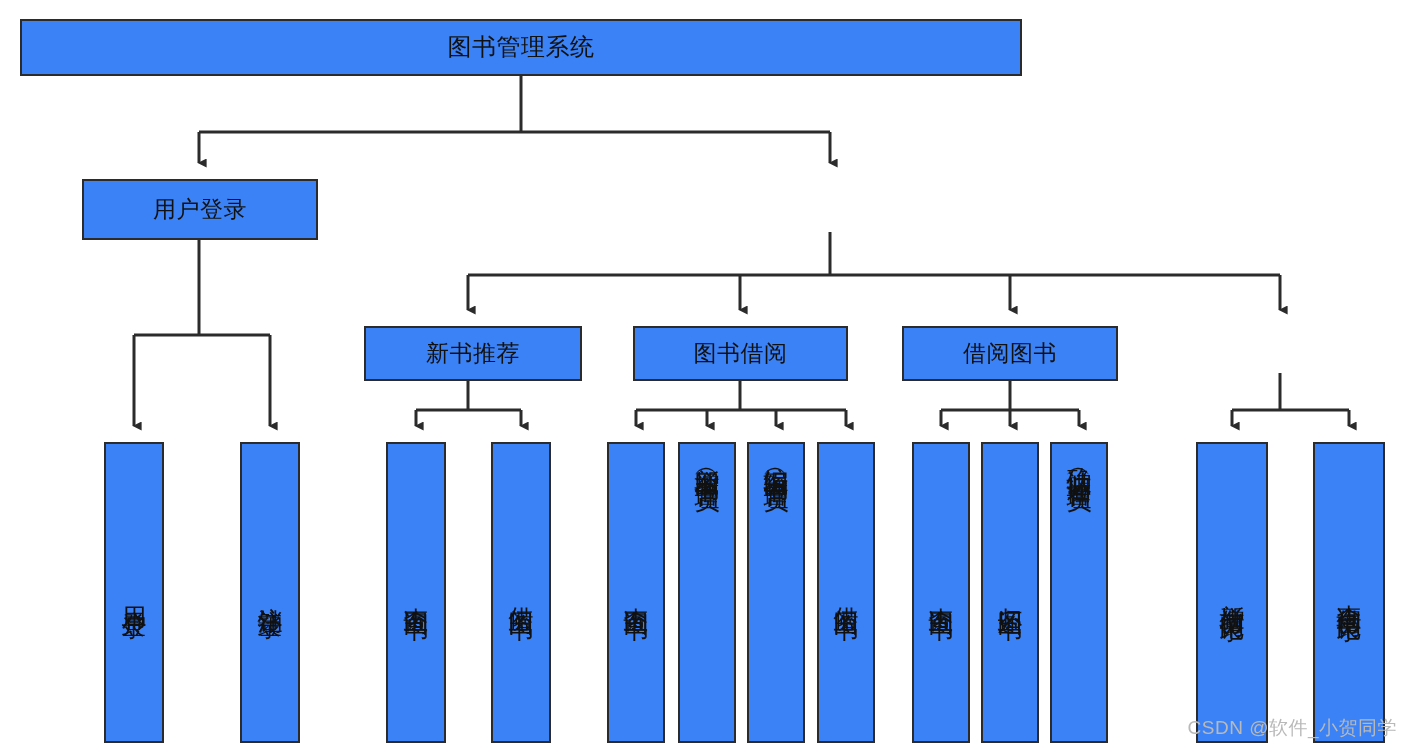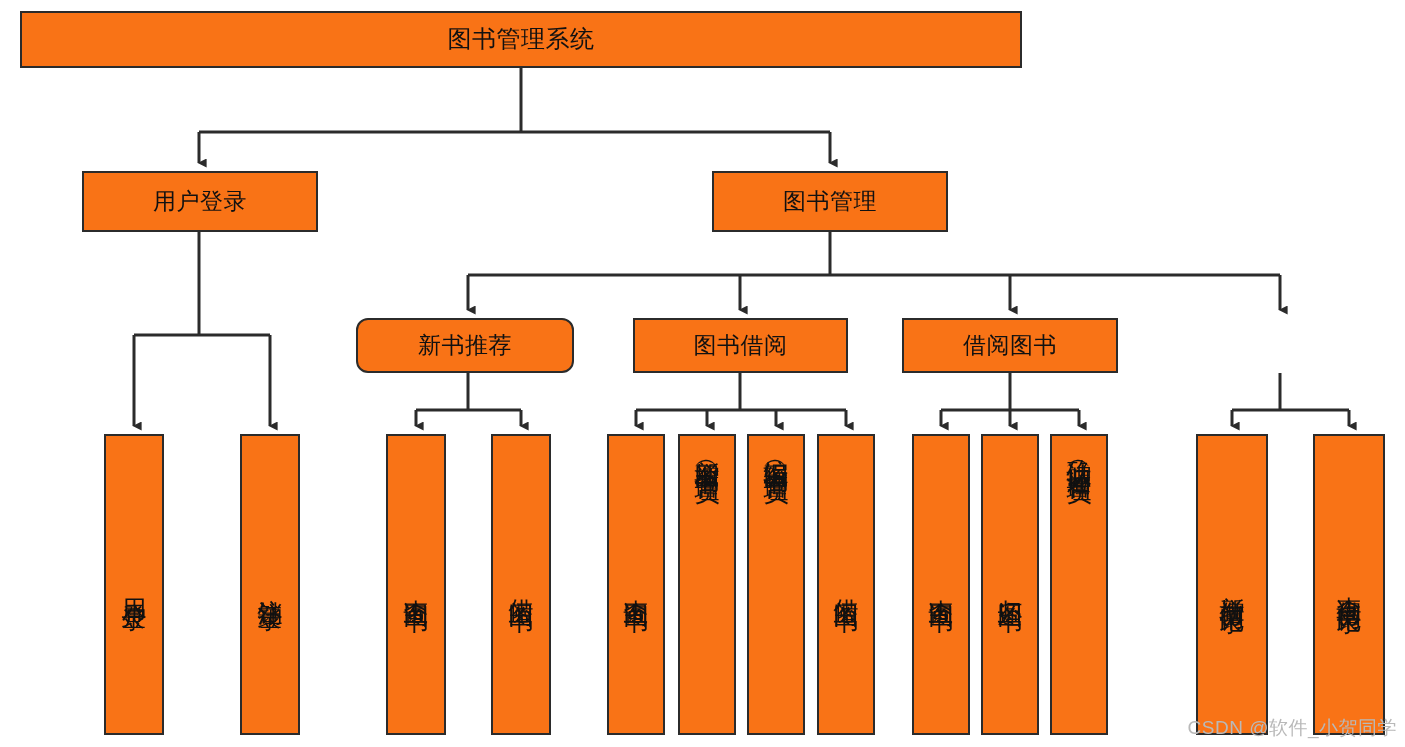--- a/index.html
+++ b/index.html
@@ -22,25 +22,26 @@
     left: 0;
     top: 0;
     width: 1405px;
     height: 747px;
     pointer-events: none;
   }
   .node {
     position: absolute;
     box-sizing: border-box;
     border: 2.5px solid #2b2b2b;
-    background: #f97316;
+    background: #3b82f6;
     display: flex;
     align-items: center;
     justify-content: center;
     color: #111111;
+    margin-top: 8px;
   }
   .node .label {
     line-height: 1.18;
     text-align: center;
     white-space: nowrap;
   }
   
   .node.horiz .label {
     font-size: 23px;
     letter-spacing: 0.5px;
@@ -134,25 +135,22 @@
     </g>
   </svg>
 
   <div class="node horiz root" style="left:20px; top:11px; width:1002px; height:57px;">
     <span class="label">图书管理系统</span>
   </div>
 
   <div class="node horiz" style="left:82px; top:171px; width:236px; height:61px;">
     <span class="label">用户登录</span>
   </div>
-  <div class="node horiz" style="left:712px; top:171px; width:236px; height:61px;">
-    <span class="label">图书管理</span>
-  </div>
-
-  <div class="node horiz" style="left:356px; top:318px; width:218px; height:55px;border-radius:12px;">
+
+  <div class="node horiz" style="left:364px; top:318px; width:218px; height:55px;">
     <span class="label">新书推荐</span>
   </div>
   <div class="node horiz" style="left:633px; top:318px; width:215px; height:55px;">
     <span class="label">图书借阅</span>
   </div>
   <div class="node horiz" style="left:902px; top:318px; width:216px; height:55px;">
     <span class="label">借阅图书</span>
   </div>
 
   <div class="node vert" style="left:104px; top:434px; width:60px; height:301px;">

